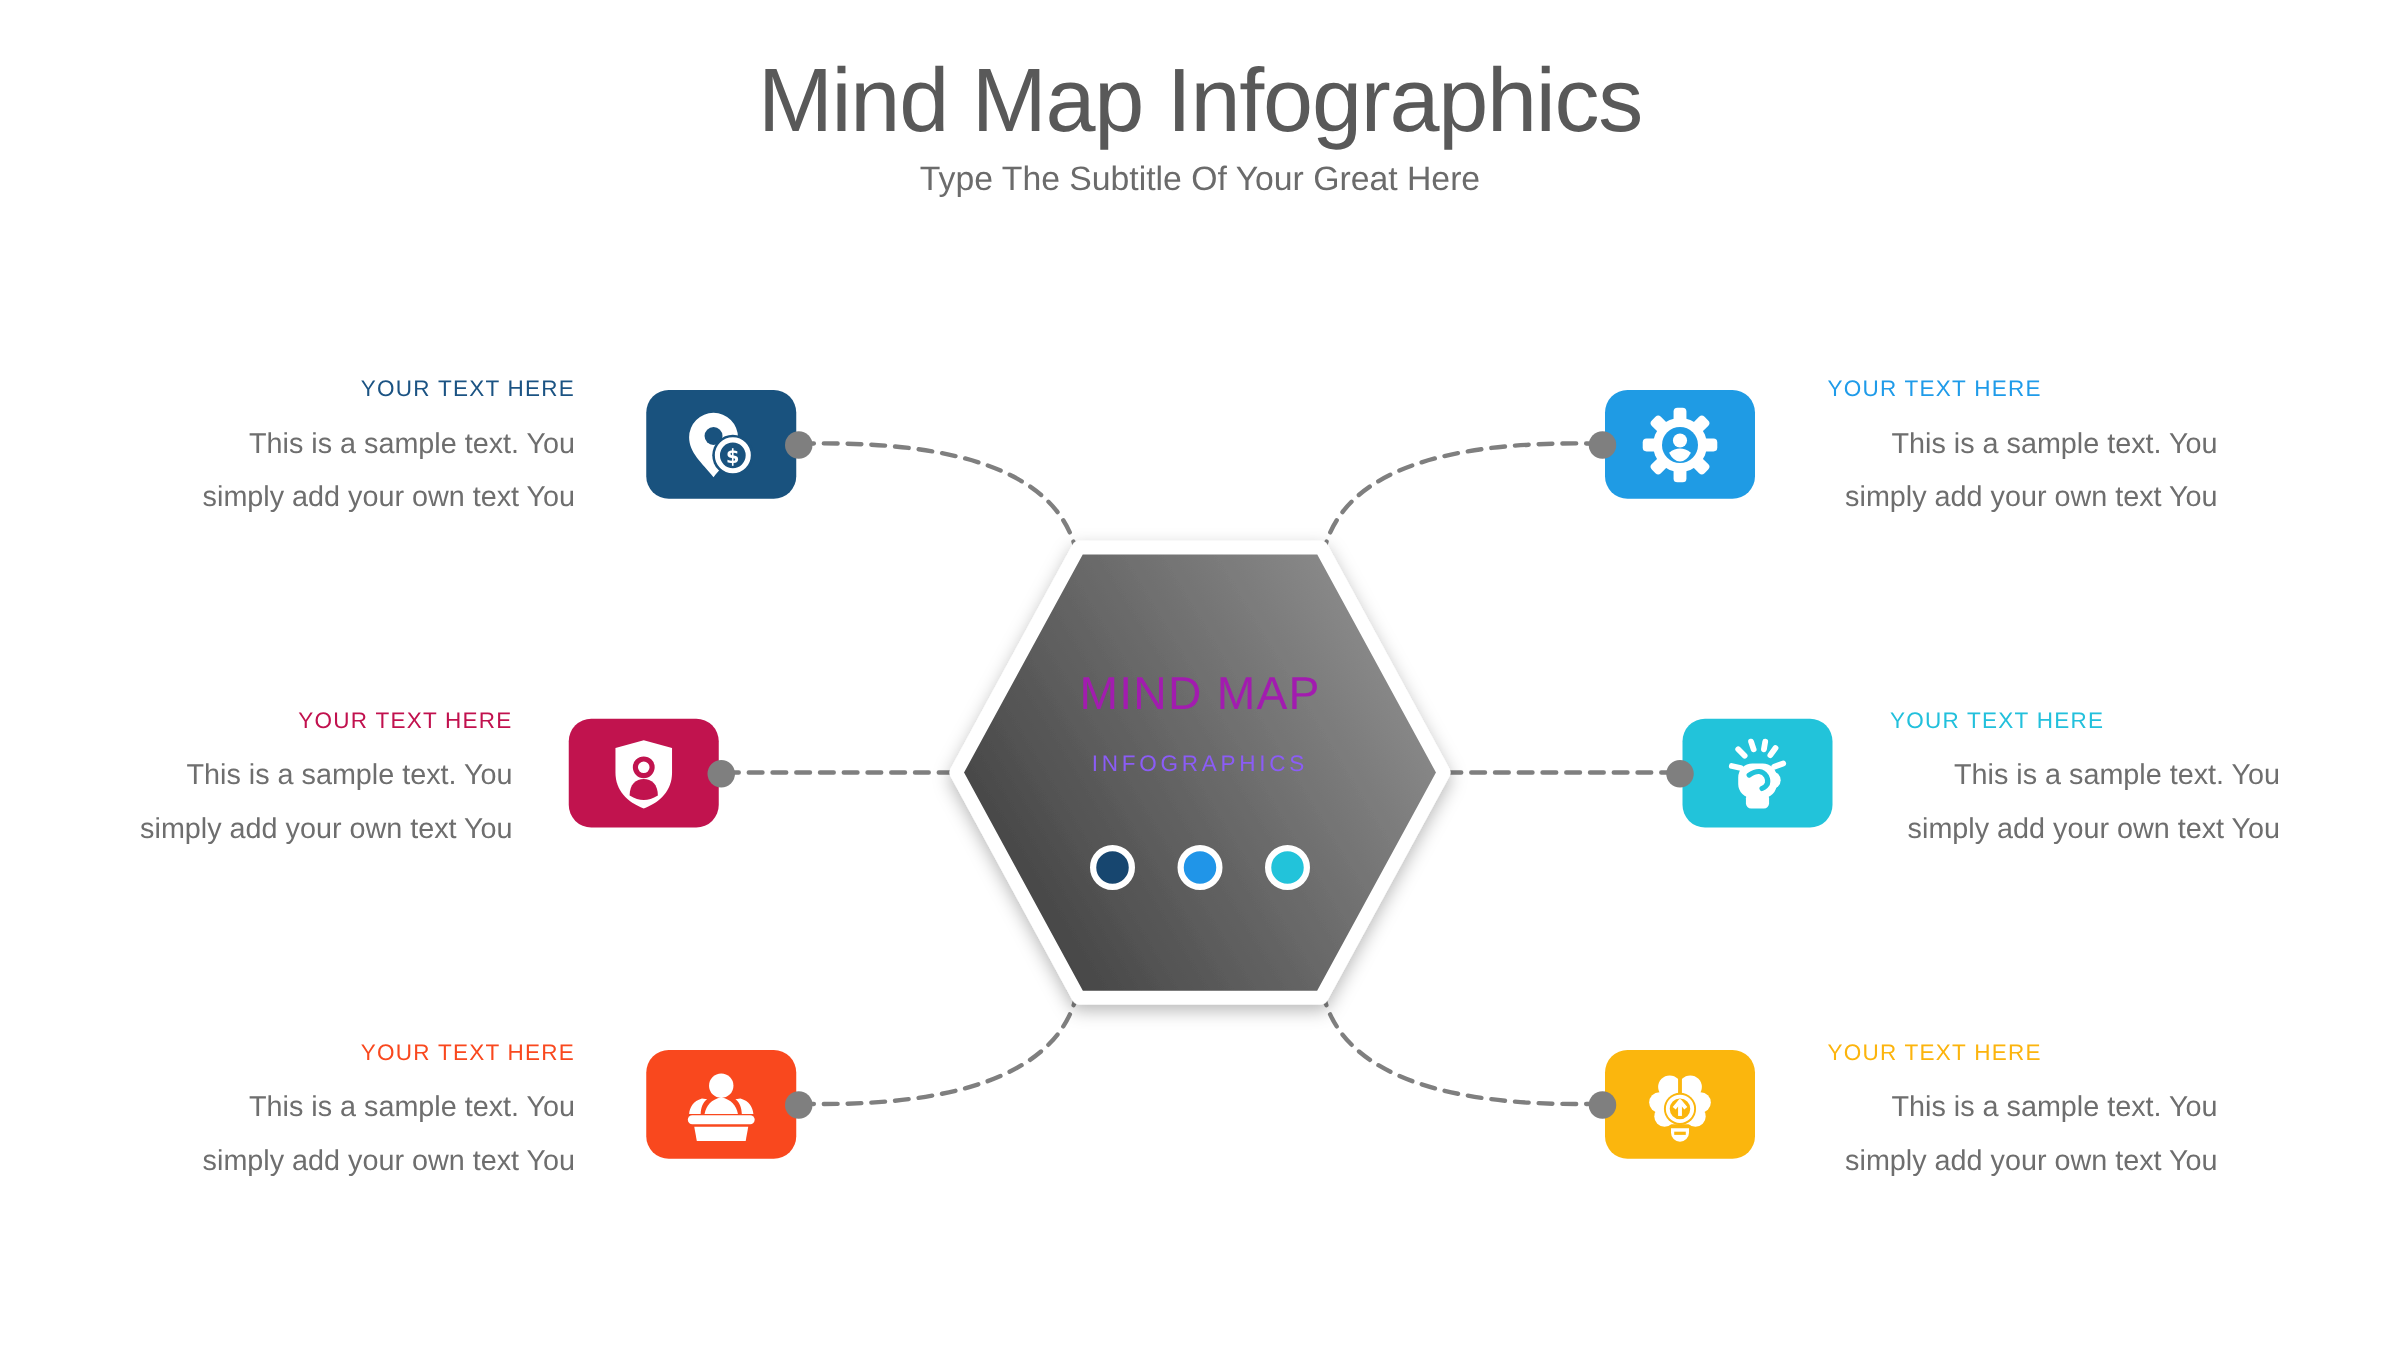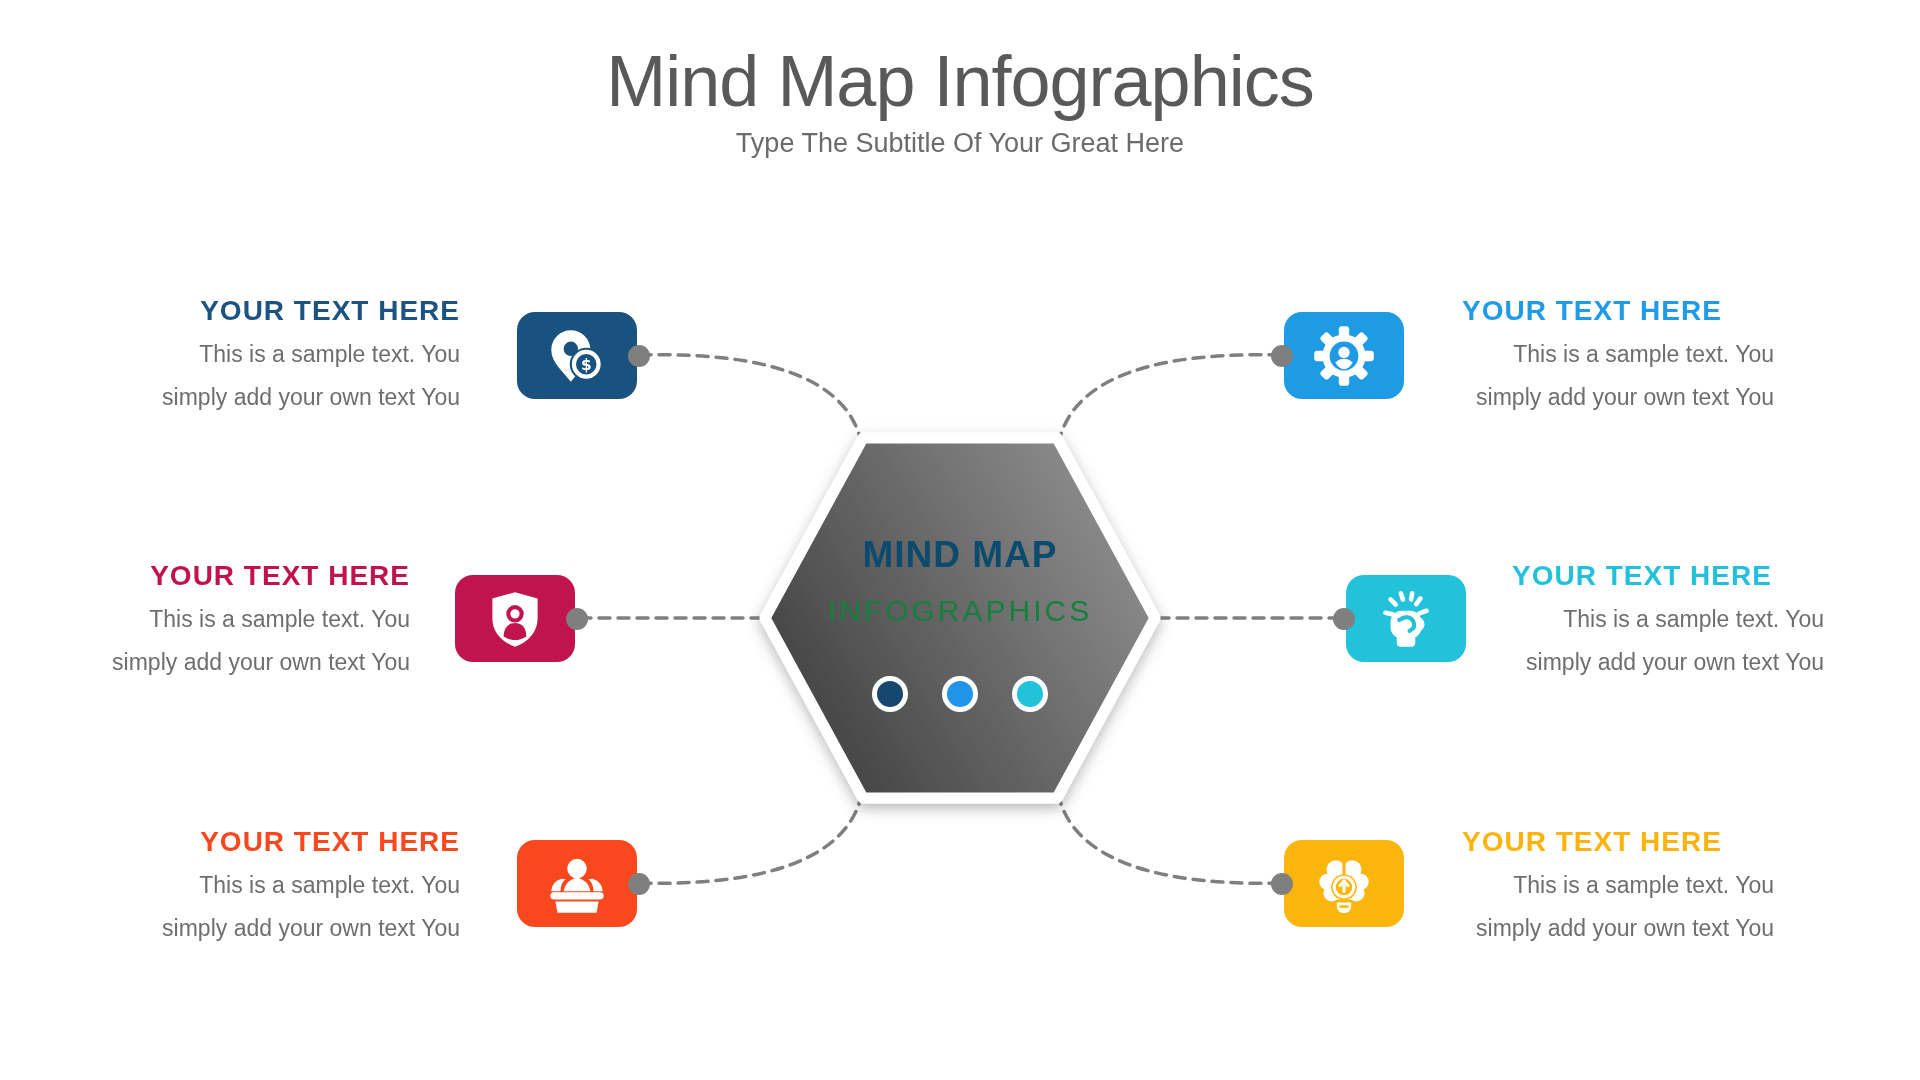--- a/index.html
+++ b/index.html
@@ -11,40 +11,40 @@
          font-size:72px;font-weight:400;color:#595959;letter-spacing:-1px;}
   .subtitle{position:absolute;top:128px;left:0;width:1920px;text-align:center;
             font-size:27px;font-weight:400;color:#6b6b6b;}
 
   
   .wires{position:absolute;left:0;top:0;width:1920px;height:1080px;z-index:1;}
 
   
   .hex-content{position:absolute;left:765px;top:438px;width:390px;height:360px;z-index:2;
                display:flex;flex-direction:column;align-items:center;}
-  .hex-line1{margin-top:97px;font-size:37px;font-weight:700;color:#0c4a6e;letter-spacing:1px;line-height:40px;}
-  .hex-line2{margin-top:20px;font-size:30px;font-weight:400;color:#15803d;letter-spacing:3px;line-height:32px;}
+  .hex-line1{margin-top:97px;font-size:37px;font-weight:400;color:#a21caf;letter-spacing:1px;line-height:40px;}
+  .hex-line2{margin-top:20px;font-size:18px;font-weight:400;color:#8b5cf6;letter-spacing:3px;line-height:32px;}
   .hex-dots{margin-top:49px;display:flex;column-gap:34px;}
   .hex-dot{width:26px;height:26px;border-radius:50%;border:5px solid #ffffff;background:#888;}
 
   
   .node{position:absolute;width:120px;height:87px;border-radius:18px;z-index:2;
         display:flex;align-items:center;justify-content:center;
         background:var(--node-color,#777);color:var(--node-color,#777);}
   .node .edot{position:absolute;top:50%;width:22px;height:22px;margin-top:-11px;border-radius:50%;background:#7f7f7f;}
   .node.left .edot{right:-13px;}
   .node.right .edot{left:-13px;}
   .n1{left:517px;top:312px;} .n2{left:455px;top:575px;} .n3{left:517px;top:840px;}
   .n4{left:1284px;top:312px;} .n5{left:1346px;top:575px;} .n6{left:1284px;top:840px;}
 
   
   .tblock{position:absolute;width:330px;z-index:2;}
   .tblock.alignR{text-align:right;}
   .tblock.alignL{text-align:left;}
-  .thead{font-size:28px;font-weight:700;letter-spacing:1px;line-height:30px;}
+  .thead{font-size:18px;font-weight:400;letter-spacing:1px;line-height:30px;}
   .tbody{margin-top:7px;font-size:23px;color:#6e6e6e;line-height:43px;text-align:right;}
   .tblock.alignR .tbody{margin-left:auto;}
   .tbody{width:312px;}
   .tblock.alignR .thead, .tblock.alignR .tbody{margin-left:auto;}
   .t1{right:1460px;top:296px;} .t2{right:1510px;top:561px;} .t3{right:1460px;top:827px;}
   .t4{left:1462px;top:296px;} .t5{left:1512px;top:561px;} .t6{left:1462px;top:827px;}
 </style>
 </head>
 <body>
 

